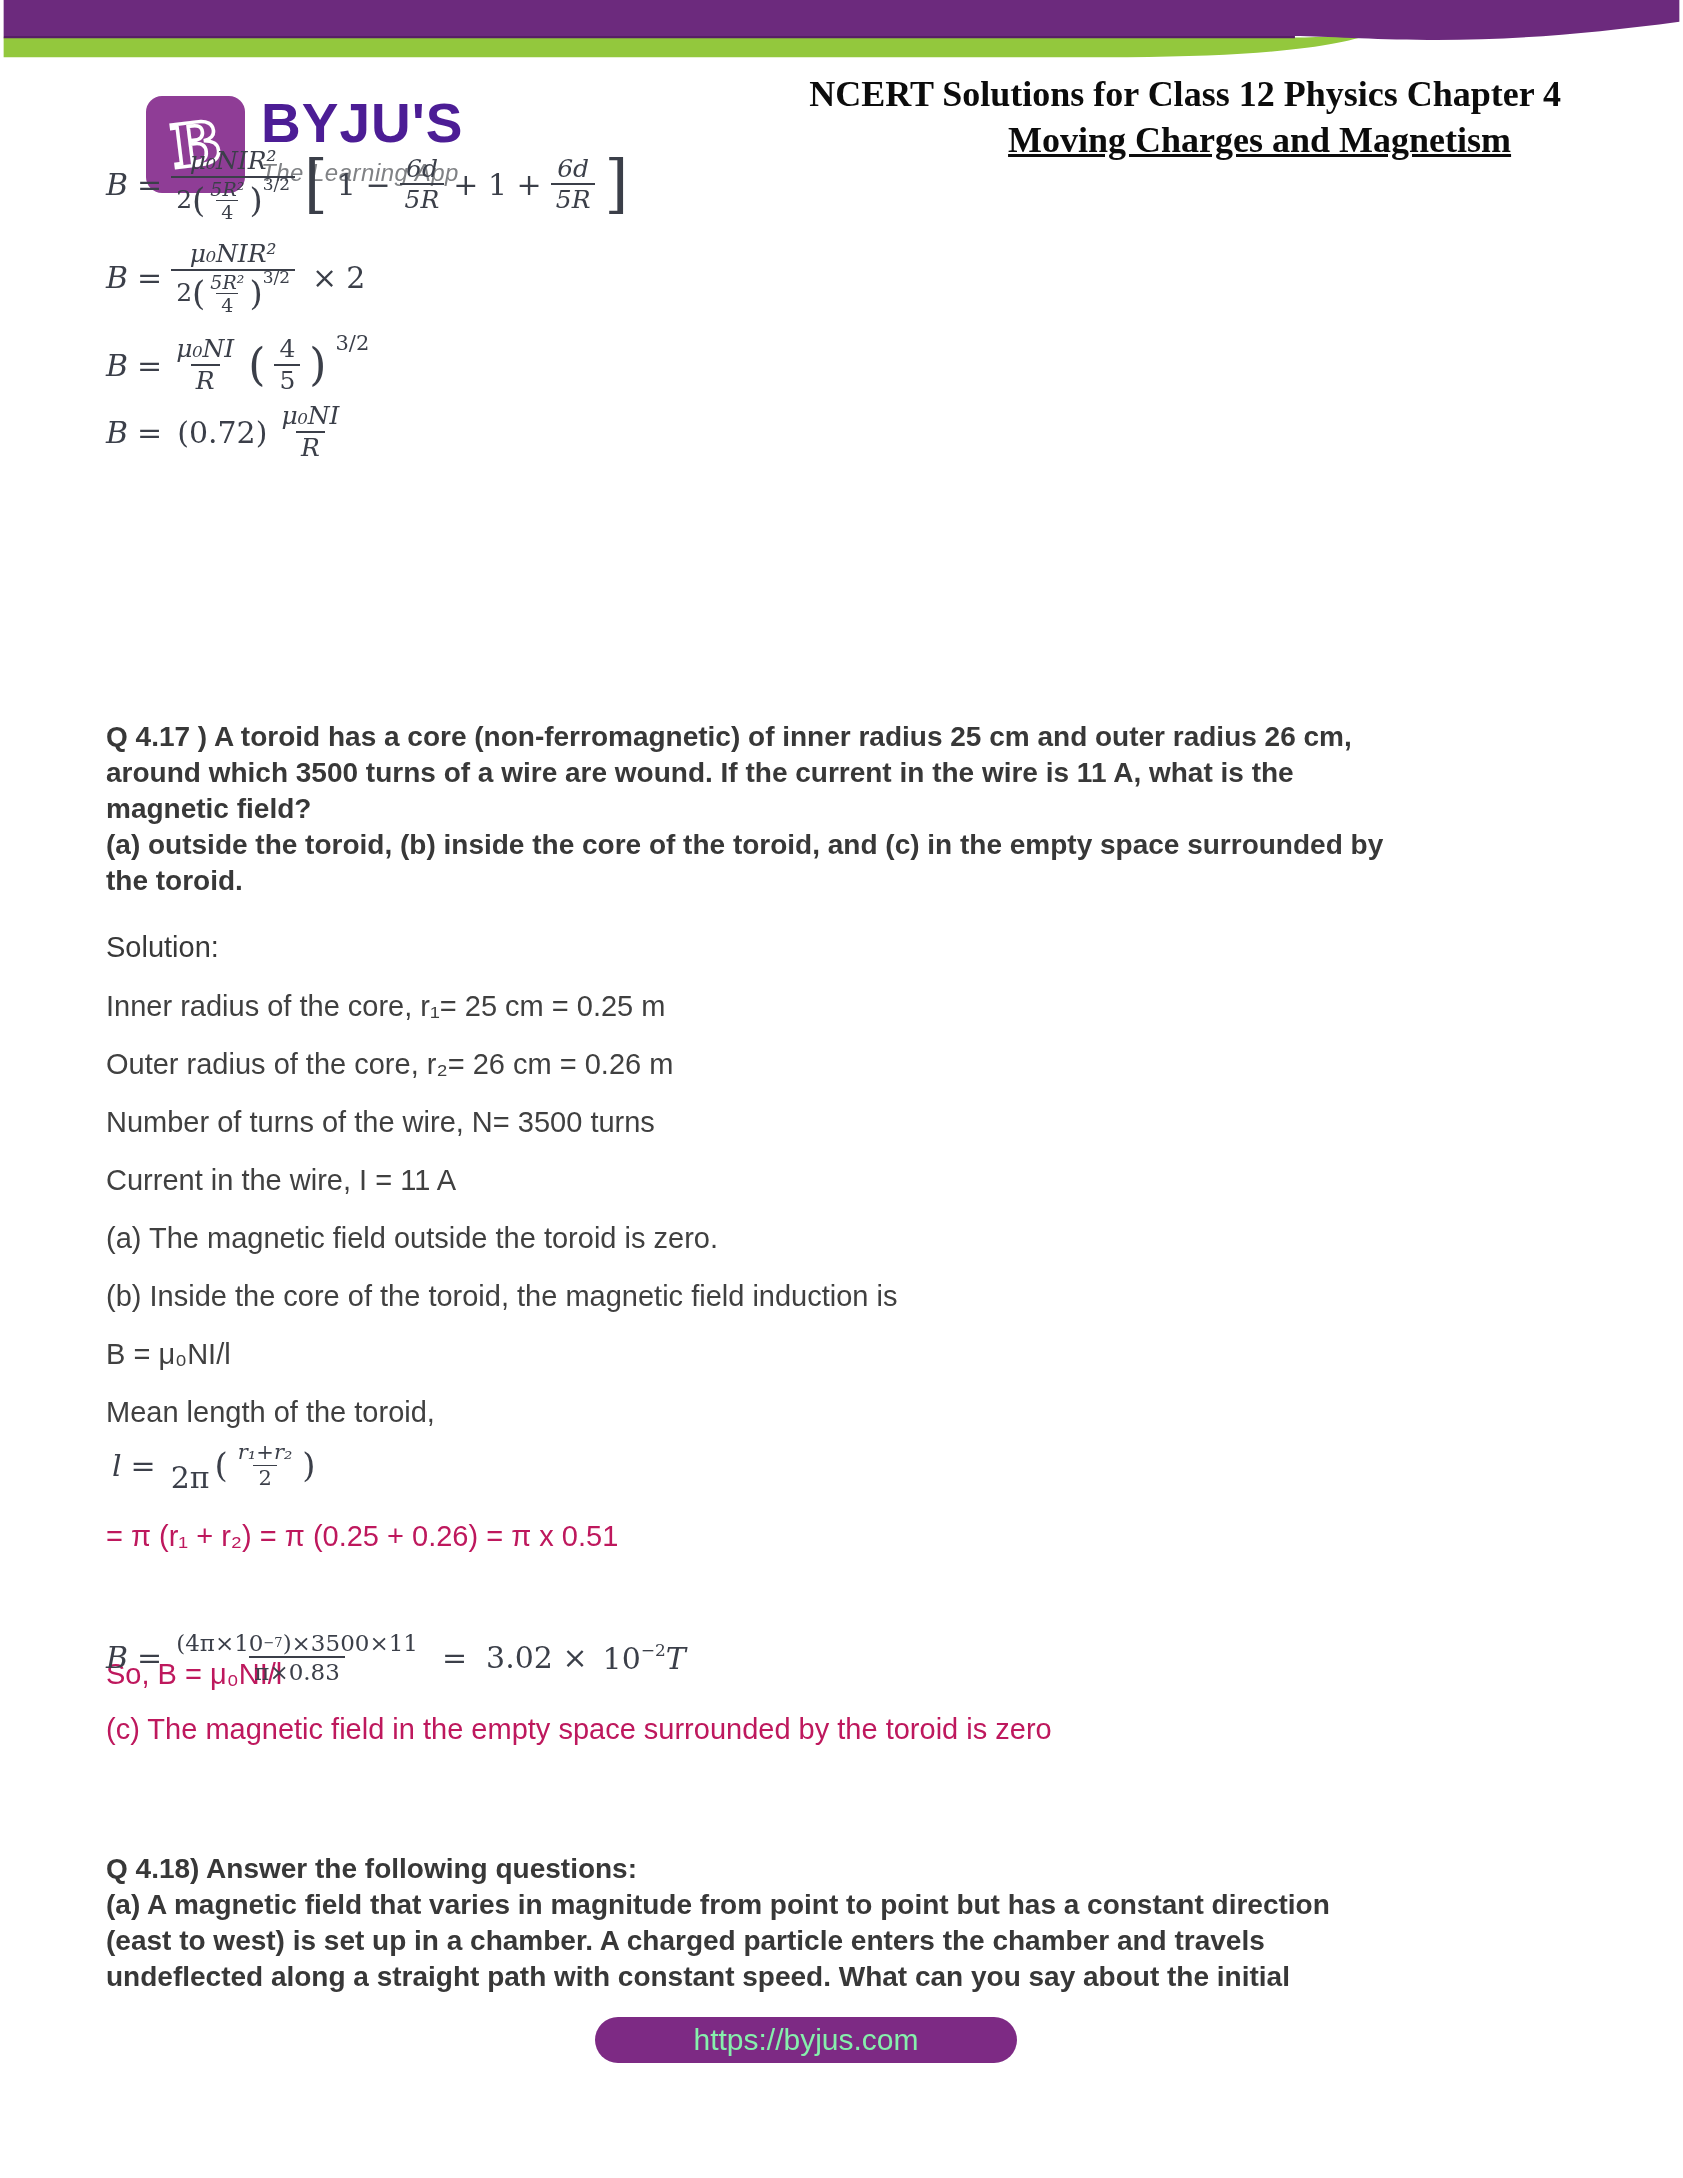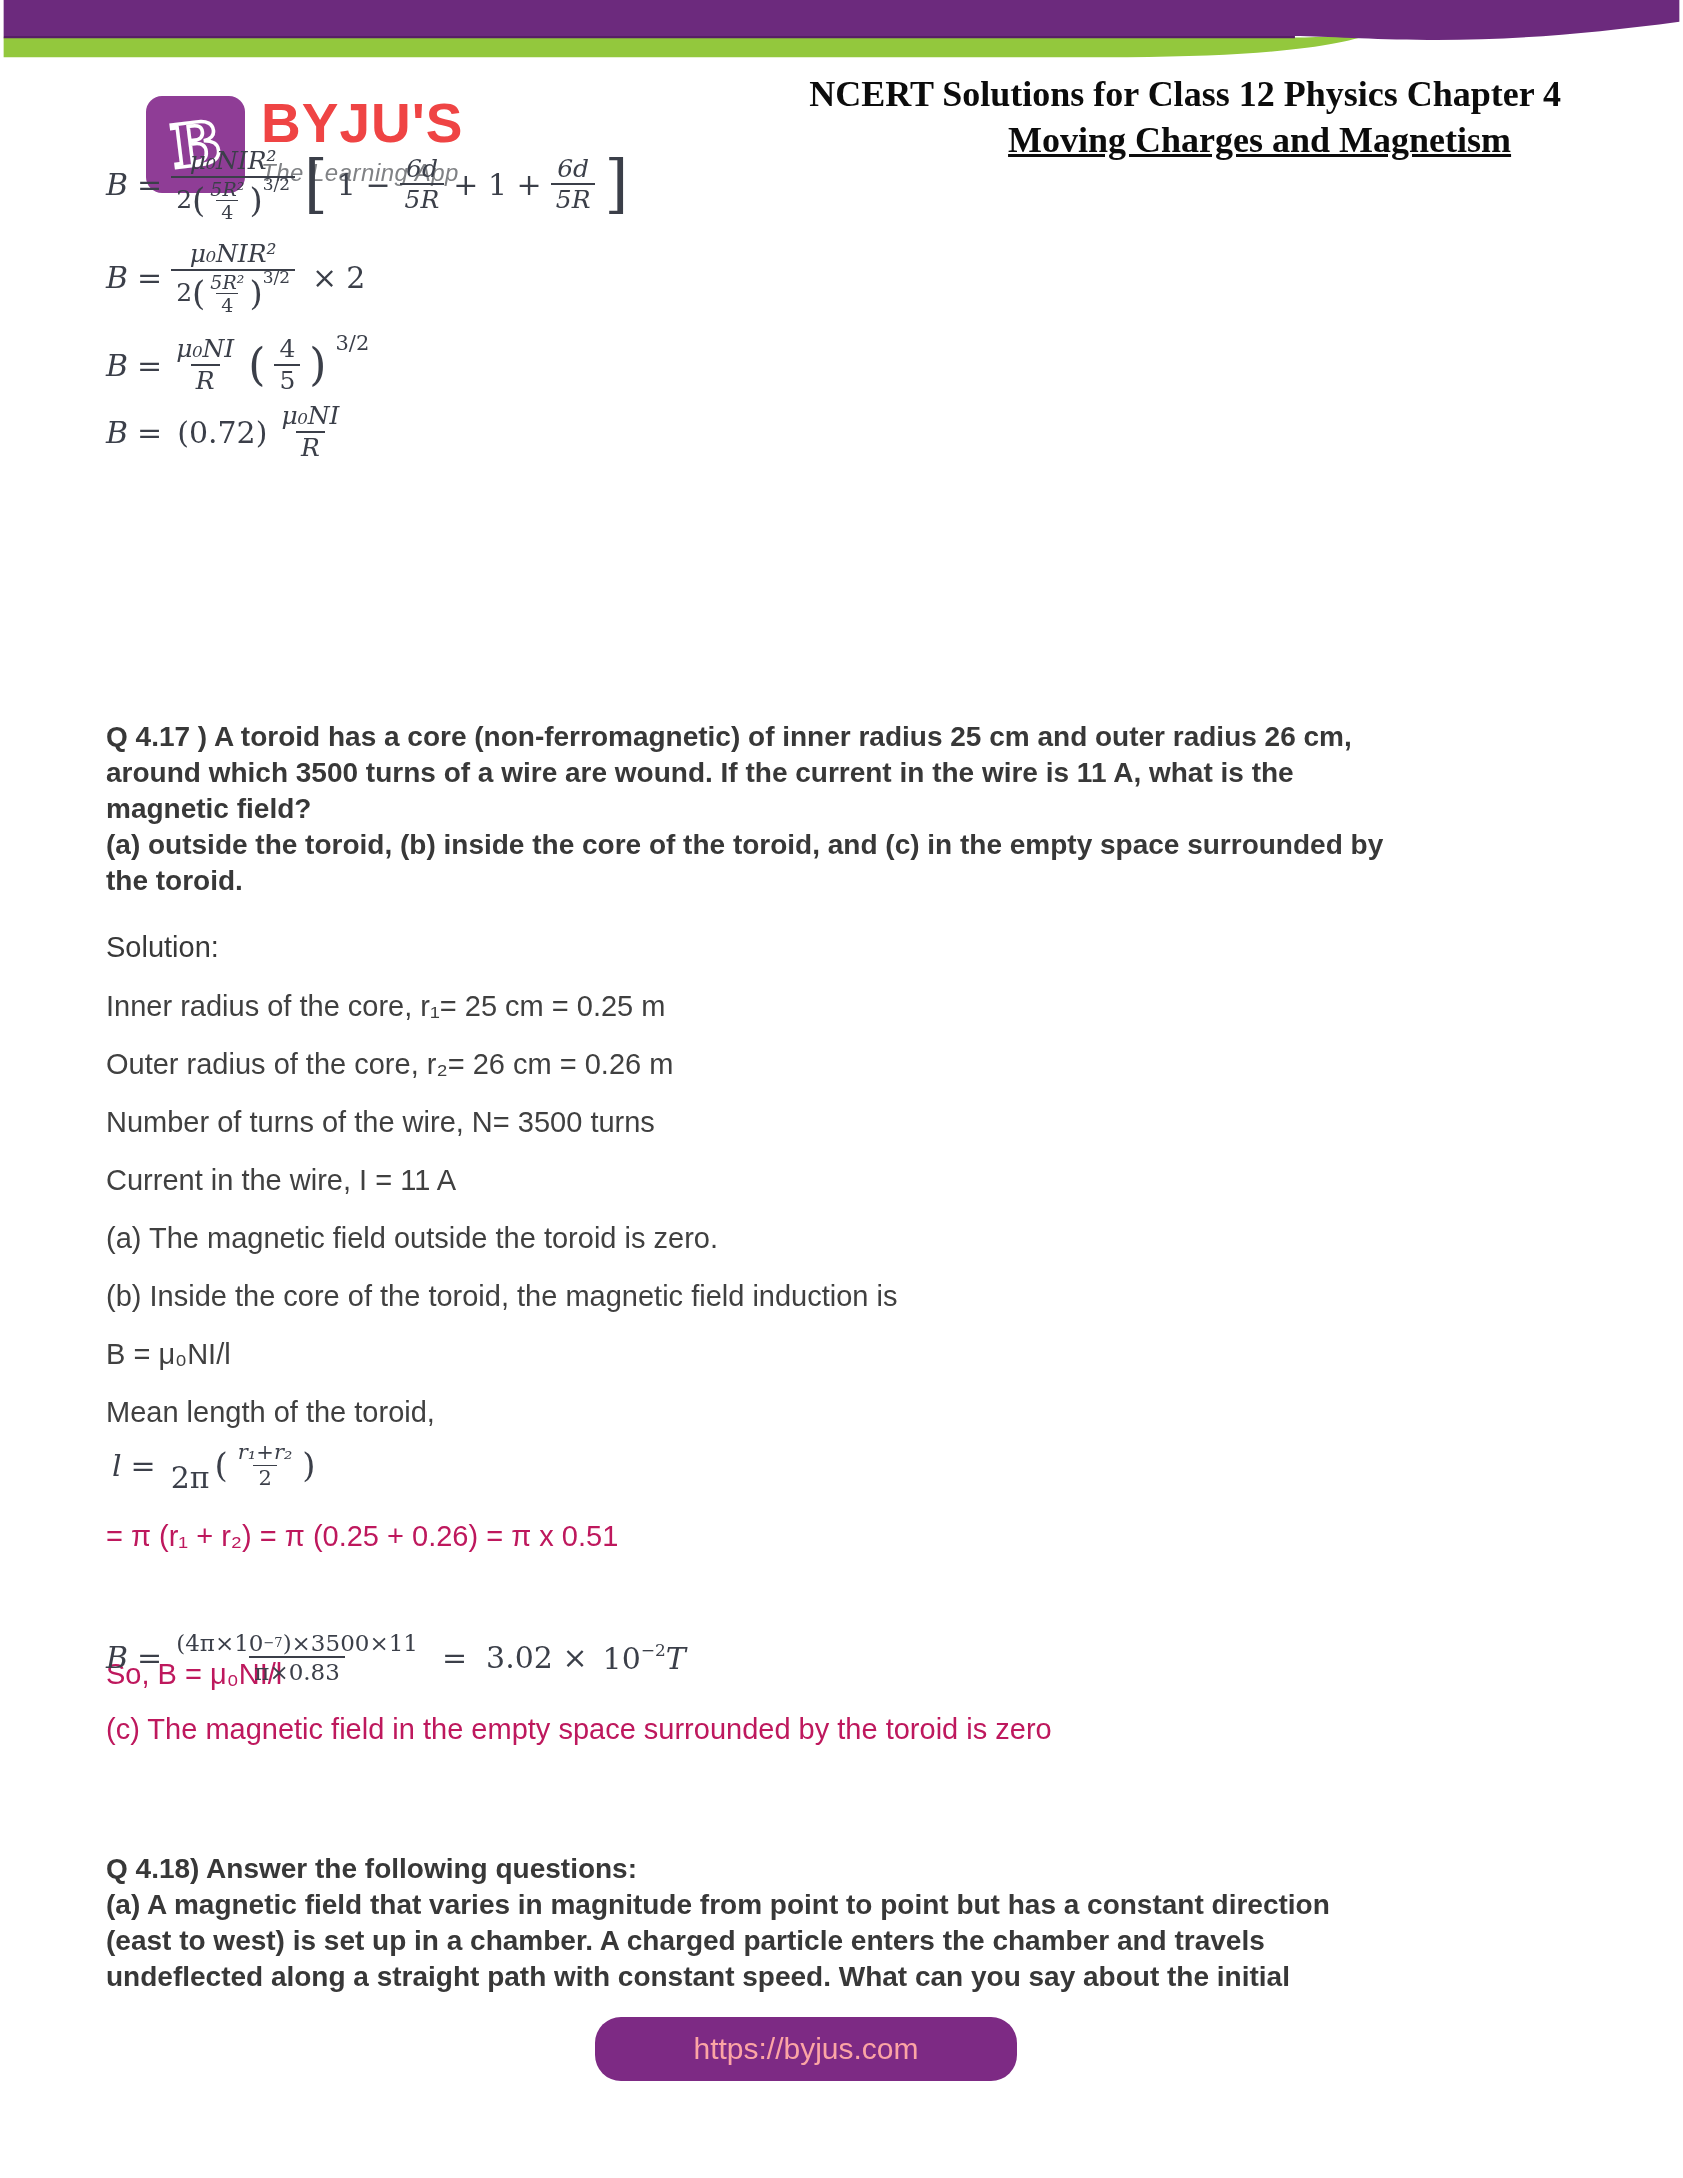--- a/index.html
+++ b/index.html
@@ -8,21 +8,21 @@
 
   
   .hdr-svg{position:absolute;top:0;left:0;}
 
   .logo{position:absolute;left:146px;top:96px;display:flex;align-items:flex-start;}
   .logo-square{width:99px;height:97px;background:#8F3D96;border-radius:16px;
                display:flex;align-items:center;justify-content:center;}
   .logo-b{font-family:"DejaVu Serif",serif;font-weight:bold;font-size:59px;color:#8F3D96;
           -webkit-text-stroke:3.5px #ffffff;transform:rotate(-7deg);line-height:1;}
   .logo-word{margin-left:16px;}
-  .logo-name{font-size:55px;font-weight:800;color:#ef4444;line-height:1.0;letter-spacing:1px;margin-top:0px;}
+  .logo-name{font-size:55px;font-weight:800;color:#4c1d95;line-height:1.0;letter-spacing:1px;margin-top:0px;}
   .logo-tag{font-size:24px;color:#808285;margin-top:8px;letter-spacing:0.5px;font-style:italic;}
 
   .title{position:absolute;right:122px;top:71px;text-align:right;
          font-family:"Liberation Serif","DejaVu Serif",serif;font-weight:bold;
          font-size:36px;line-height:46px;color:#0c0c0c;}
   .title .t2{text-align:center;padding-left:149px;text-decoration:underline;}
 
   
   .formula{position:absolute;left:106px;display:flex;align-items:center;
            font-family:"DejaVu Serif",serif;color:#3b3f49;font-size:30px;gap:9px;}
@@ -41,23 +41,23 @@
   sup.s2{font-size:17px;vertical-align:13px;}
 
   
   .qblock{position:absolute;left:106px;font-weight:bold;font-size:28px;line-height:36px;color:#383838;}
   .sol-label{position:absolute;left:106px;top:931px;font-weight:normal;font-size:29px;color:#383838;}
   .sol{position:absolute;left:106px;top:992px;font-size:29px;color:#404040;}
   .sol p{margin:0 0 30px 0;line-height:28px;}
   .line{position:absolute;left:106px;font-size:29px;color:#be185d;}
 
   
-  .pill{position:absolute;left:595px;top:2017px;width:422px;height:64px;background:#7D2A84;
+  .pill{position:absolute;left:595px;top:2017px;width:422px;height:46px;background:#7D2A84;
         border-radius:26px;display:flex;align-items:center;justify-content:center;
-        font-size:30px;color:#fca5a5;text-decoration:none;}
+        font-size:30px;color:#86efac;text-decoration:none;}
 </style>
 </head>
 <body>
 
 <div id="page">
 
   <svg class="hdr-svg" width="1683" height="69" viewBox="0 0 1700 70">
     <path d="M0,38 L1320,38 C1352,37 1376,35 1392,32 C1362,47 1280,57 1140,58 L0,58 Z" fill="#93C83D"></path>
     <path d="M0,0 L1700,0 L1700,22 C1610,34 1530,41 1445,40.5 C1385,40 1345,37 1308,36.5 L0,36.5 Z" fill="#6C2A7D"></path>
     <path d="M0,37.6 L1310,37.6" stroke="#571F66" stroke-width="2.4" fill="none"></path>

